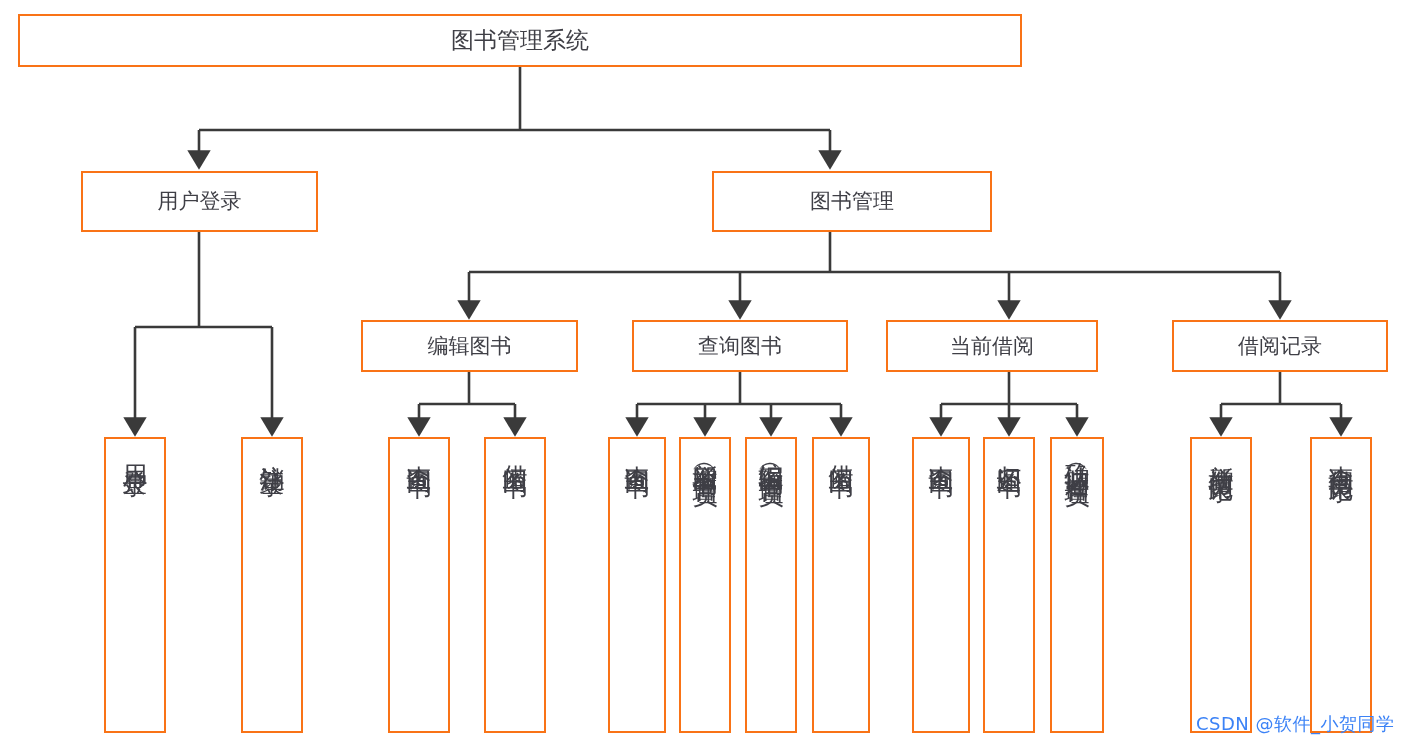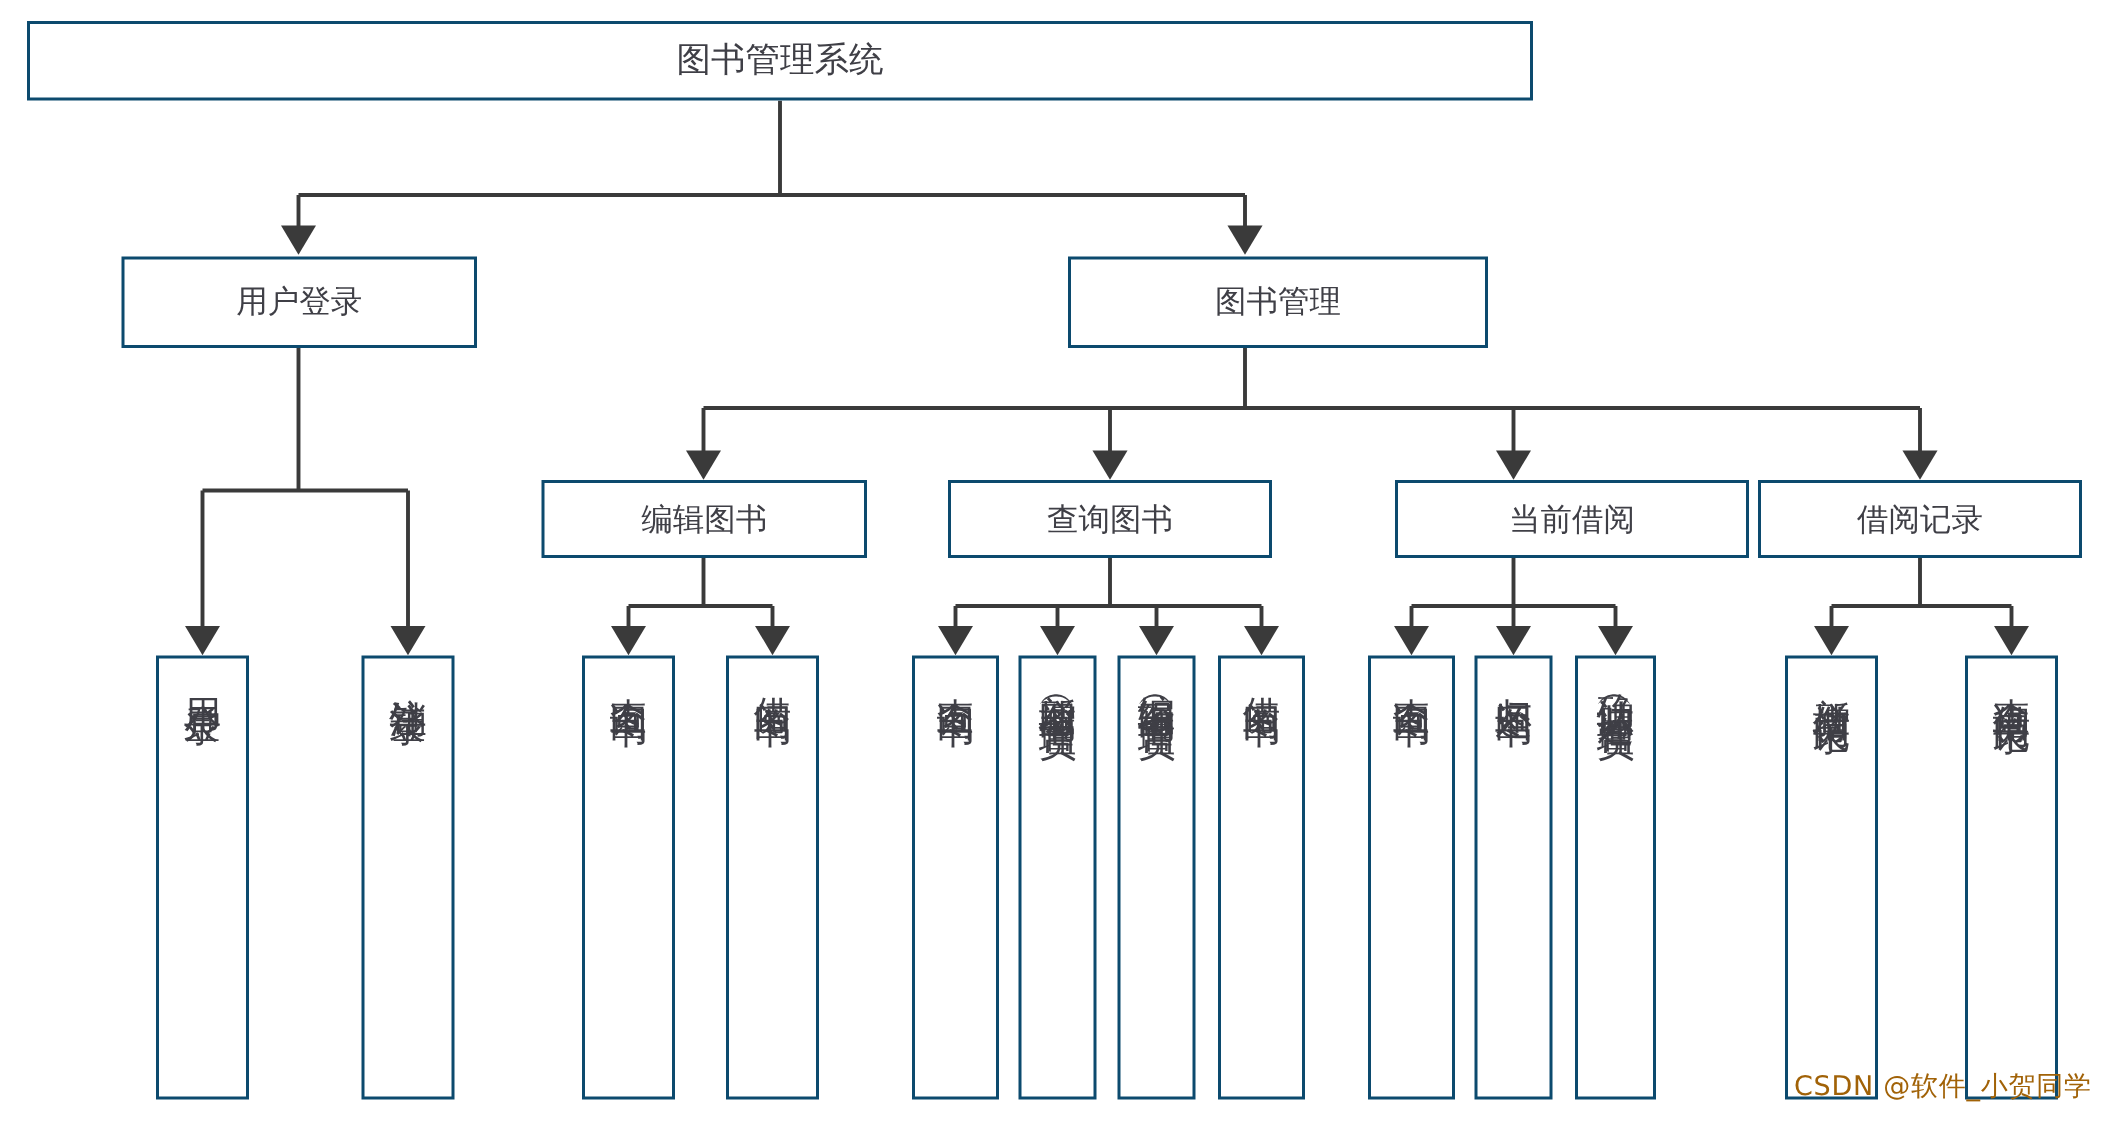--- a/index.html
+++ b/index.html
@@ -13,21 +13,21 @@
   #diagram-root{position:absolute;left:0;top:0;width:1405px;height:747px;}
 
   
   #connectors{position:absolute;left:0;top:0;width:1405px;height:747px;}
 
   
   .node{
     position:absolute;
     box-sizing:border-box;
     background:#ffffff;
-    border:2px solid #0c4a6e;
+    border:2px solid #f97316;
     display:flex;
     align-items:center;
     justify-content:center;
     z-index:3;
   }
   .node .label{
     color:#3f3f46;
     line-height:1.18;
     text-align:center;
     white-space:pre-line;
@@ -41,21 +41,21 @@
   .node-l2{height:61px;}
   .node-l2 .label{font-size:21px;}
   #node-user-login{left:81px;top:171px;width:237px;}
   #node-book-manage{left:712px;top:171px;width:280px;}
 
   
   .node-l3{height:52px;top:320px;}
   .node-l3 .label{font-size:21px;}
   #node-new-book-rec{left:361px;width:217px;}
   #node-book-borrow{left:632px;width:216px;}
-  #node-current-borrow{left:930px;width:236px;}
+  #node-current-borrow{left:886px;width:212px;}
   #node-borrow-record{left:1172px;width:216px;}
 
   
   .node-leaf{
     top:437px;height:296px;
     align-items:flex-start;
     justify-content:center;
     padding-top:0;
   }
   .node-leaf .label{
@@ -89,21 +89,21 @@
   #leaf-return-book     {left:983px;width:52px;}
   #leaf-confirm-return  {left:1050px;width:54px;}
   #leaf-add-record      {left:1190px;width:62px;}
   #leaf-query-record    {left:1310px;width:62px;}
 
   
   #watermark{
     position:absolute;
     left:1196px;top:712px;
     font-size:18px;
-    color:#a16207;
+    color:#3b82f6;
     z-index:6;
     white-space:nowrap;
     letter-spacing:0.5px;
   }
 </style>
 </head>
 <body>
 
 <div id="diagram-root">
 

